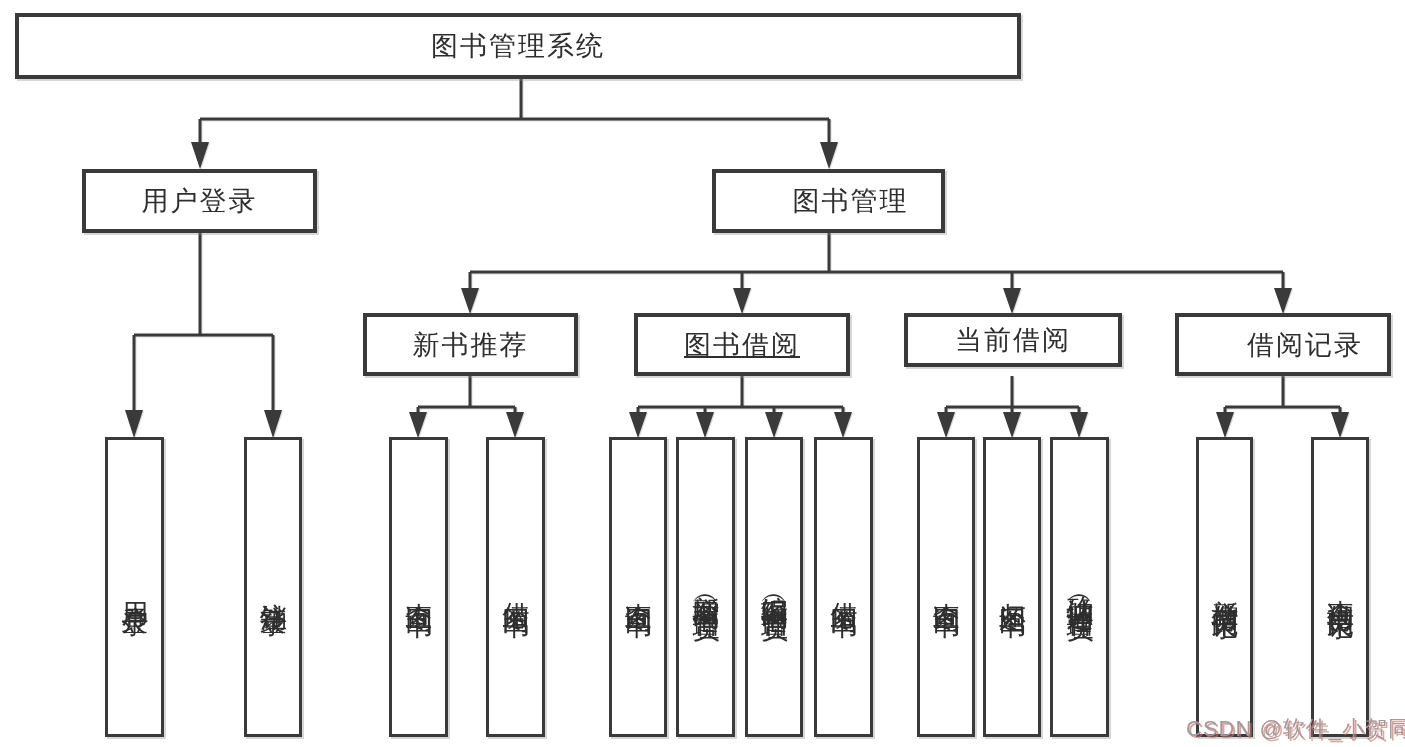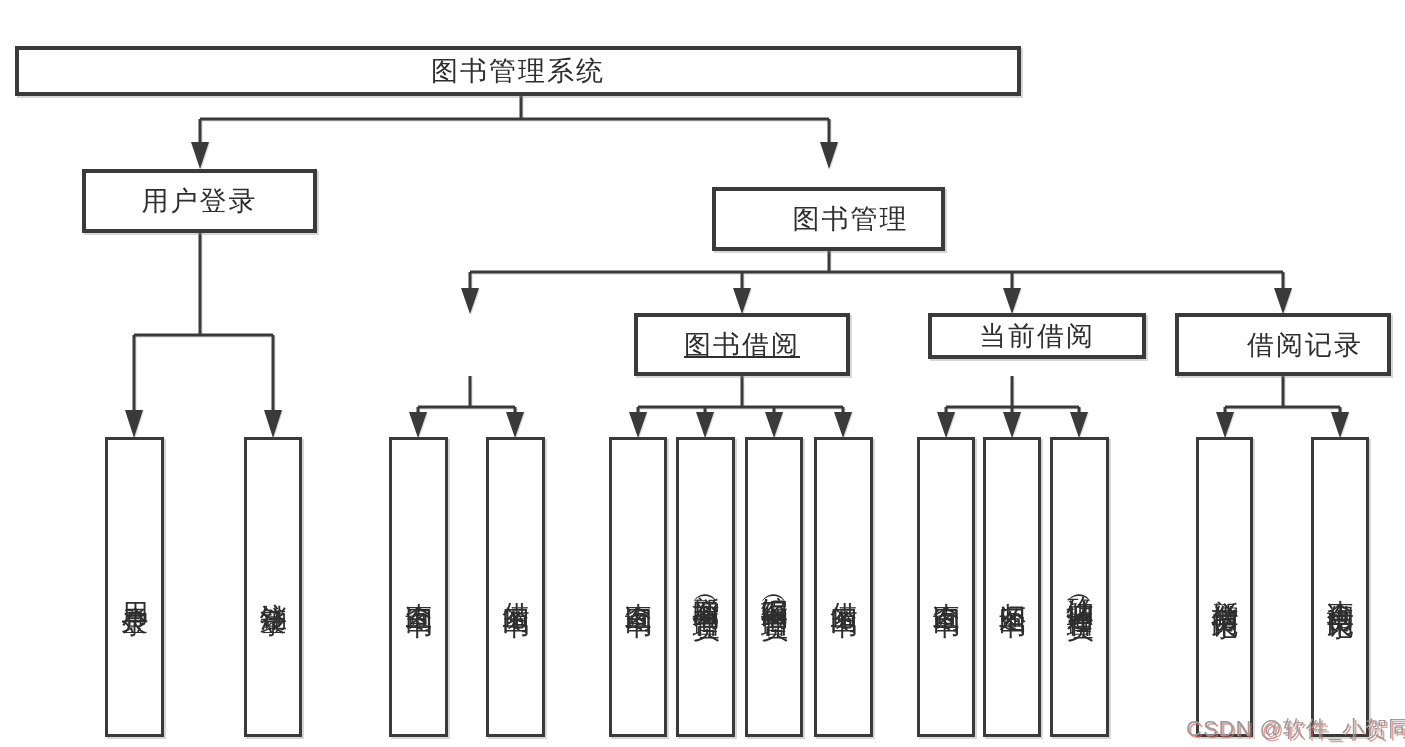--- a/index.html
+++ b/index.html
@@ -53,27 +53,28 @@
       M1003 288L1021 288L1012 314Z M1274 288L1292 288L1283 314Z
       M125 410L143 410L134 438Z M264 410L282 410L273 438Z
       M409 412L427 412L418 438Z M506 412L524 412L515 438Z
       M629 412L647 412L638 438Z M696 412L714 412L705 438Z
       M765 412L783 412L774 438Z M834 412L852 412L843 438Z
       M937 412L955 412L946 438Z M1003 412L1021 412L1012 438Z
       M1070 412L1088 412L1079 438Z
       M1216 412L1234 412L1225 438Z M1331 412L1349 412L1340 438Z"></path>
   </svg>
 
-  <div class="box h" style="left:15px;top:13px;width:1006px;height:50px;margin-top:33px;">图书管理系统</div>
+  <div class="box h" style="left:15px;top:13px;width:1006px;height:66px;">图书管理系统</div>
 
   <div class="box h" style="left:82px;top:169px;width:235px;height:64px;">用户登录</div>
-  <div class="box h" style="left:712px;top:187px;width:233px;height:64px;padding-left:44px;">图书管理</div>
+  <div class="box h" style="left:712px;top:169px;width:233px;height:64px;padding-left:44px;">图书管理</div>
 
+  <div class="box h" style="left:363px;top:313px;width:215px;height:63px;">新书推荐</div>
   <div class="box h" style="left:634px;top:313px;width:216px;height:63px;text-decoration:underline;">图书借阅</div>
-  <div class="box h" style="left:928px;top:313px;width:218px;height:46px;">当前借阅</div>
+  <div class="box h" style="left:904px;top:313px;width:218px;height:54px;">当前借阅</div>
   <div class="box h" style="left:1175px;top:313px;width:216px;height:63px;padding-left:44px;">借阅记录</div>
 
   <div class="box v" style="left:105px;top:437px;width:59px;height:300px;">用户登录</div>
   <div class="box v" style="left:244px;top:437px;width:58px;height:300px;">注销登录</div>
 
   <div class="box v" style="left:389px;top:437px;width:59px;height:300px;">查询图书</div>
   <div class="box v" style="left:486px;top:437px;width:59px;height:300px;">借阅图书</div>
 
   <div class="box v" style="left:609px;top:437px;width:58px;height:300px;">查询图书</div>
   <div class="box v" style="left:676px;top:437px;width:59px;height:300px;">新增图书（管理员）</div>

